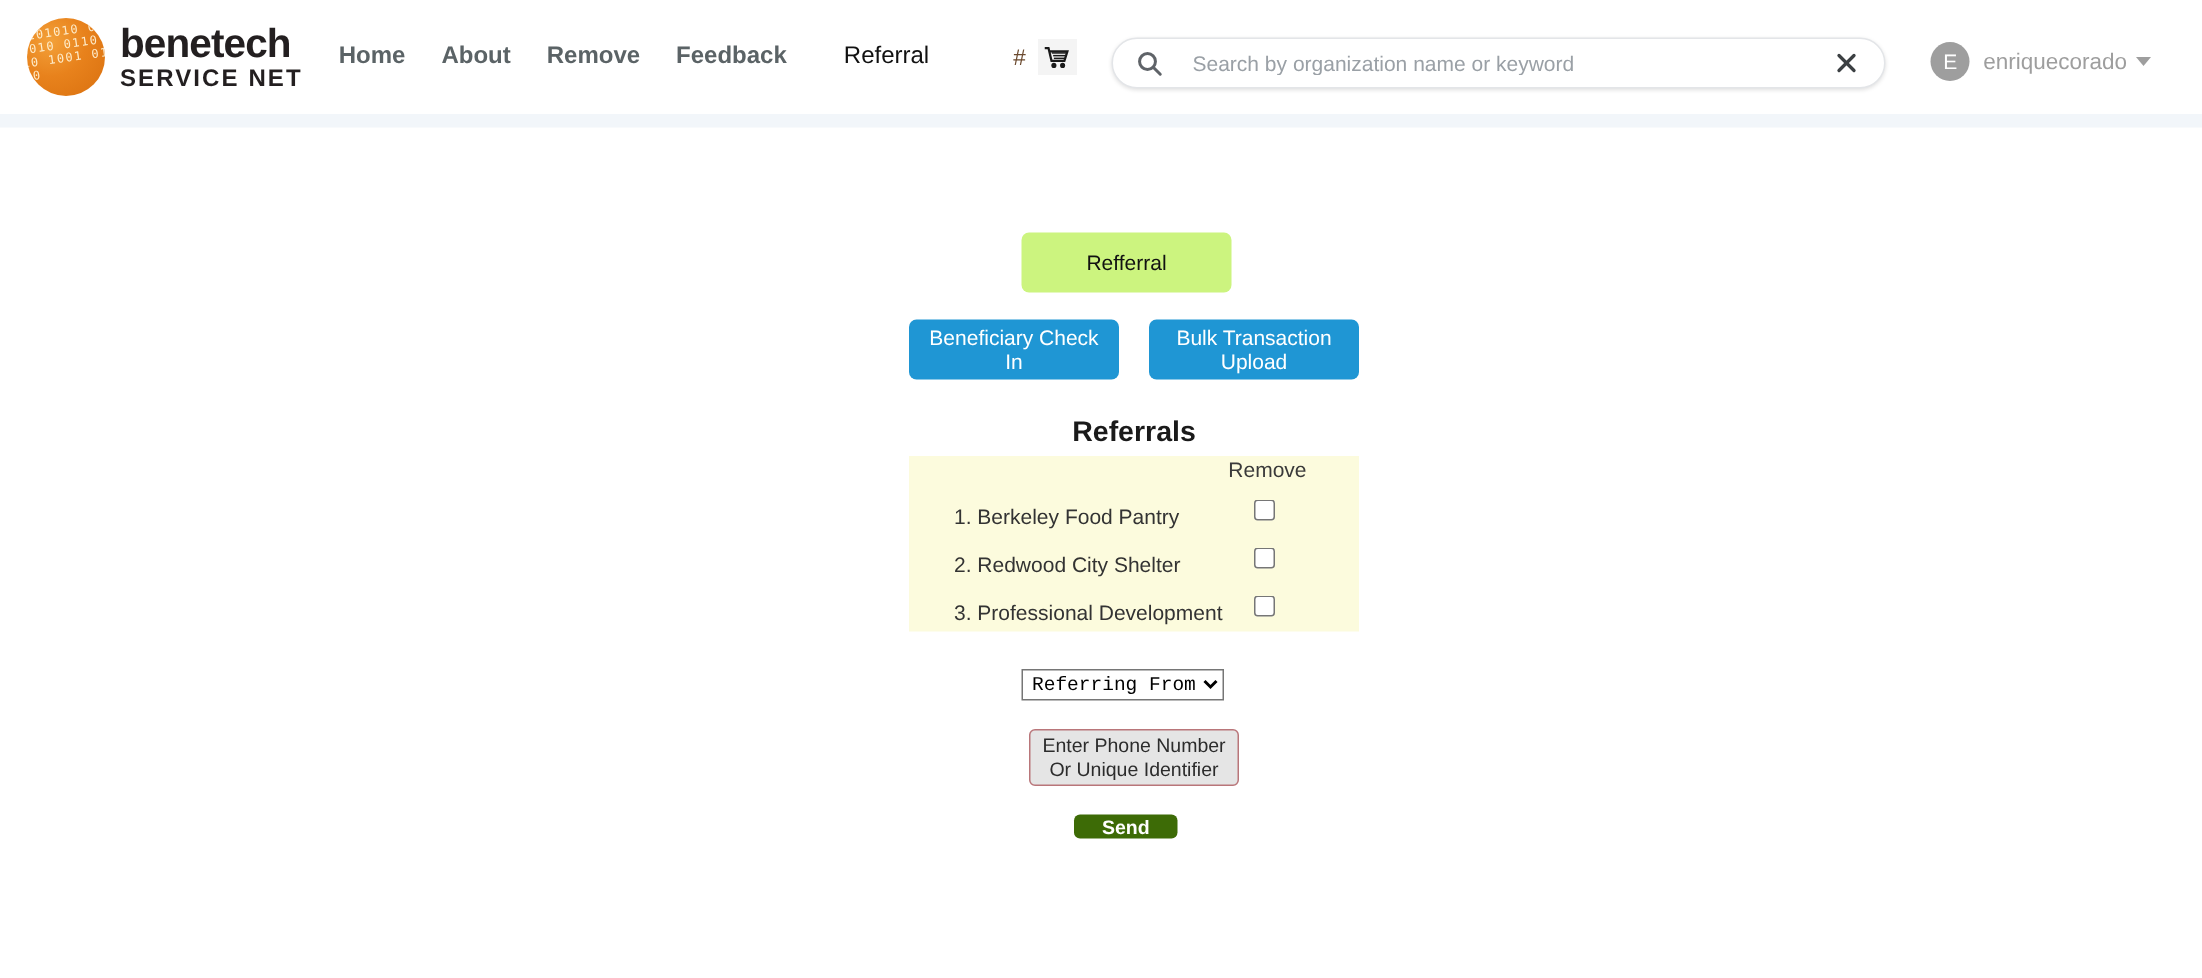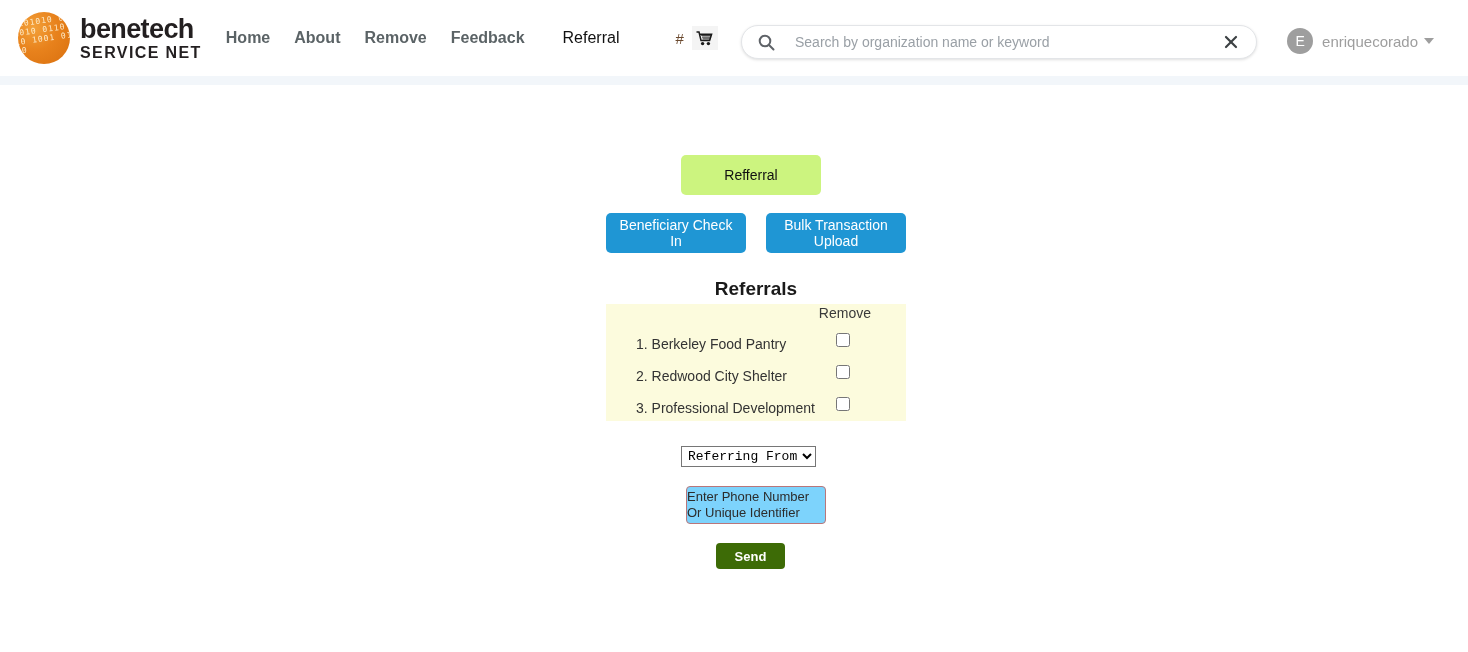--- a/index.html
+++ b/index.html
@@ -318,40 +318,40 @@
     padding: 1px 2px;
     box-sizing: border-box;
   }
 
   .phone-box {
     position: absolute;
     left: 686px;
     top: 410px;
     width: 140px;
     height: 38px;
-    background: #7dd3fc;
+    background: #e5e5e5;
     border: 1px solid #b9767a;
     border-radius: 4px;
     color: #2c2c2c;
     font-size: 13px;
     line-height: 16px;
     display: flex;
     align-items: center;
     justify-content: center;
-    text-align: left;
+    text-align: center;
     cursor: text;
     box-sizing: border-box;
   }
 
   .btn-send {
     position: absolute;
     left: 716px;
     top: 467px;
     width: 69px;
-    height: 26px;
+    height: 16px;
     background: #3d6b06;
     color: #ffffff;
     font-size: 13px;
     font-weight: bold;
     border-radius: 4px;
   }
 </style>
 </head>
 <body>
 

